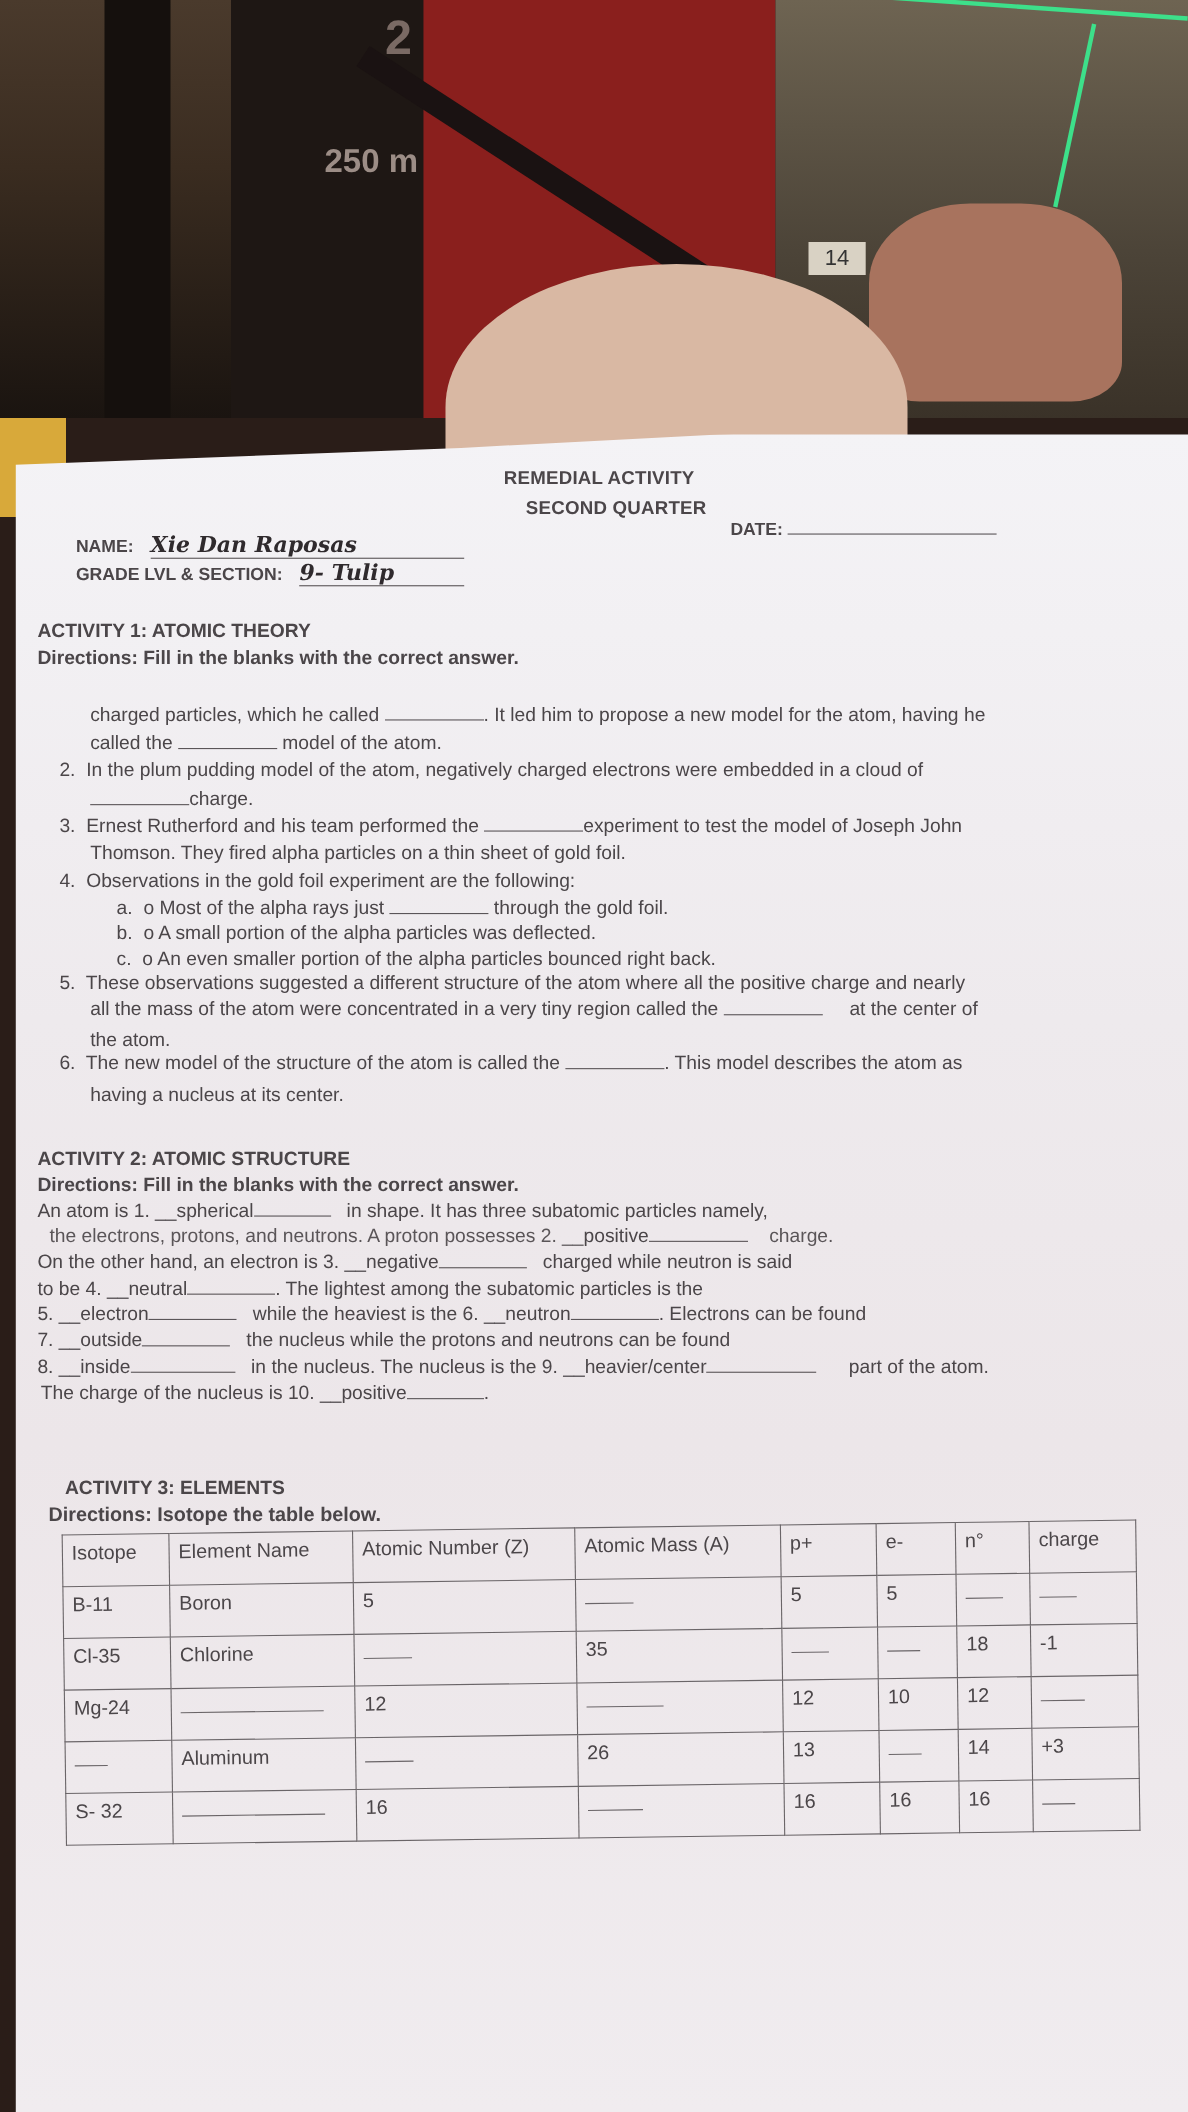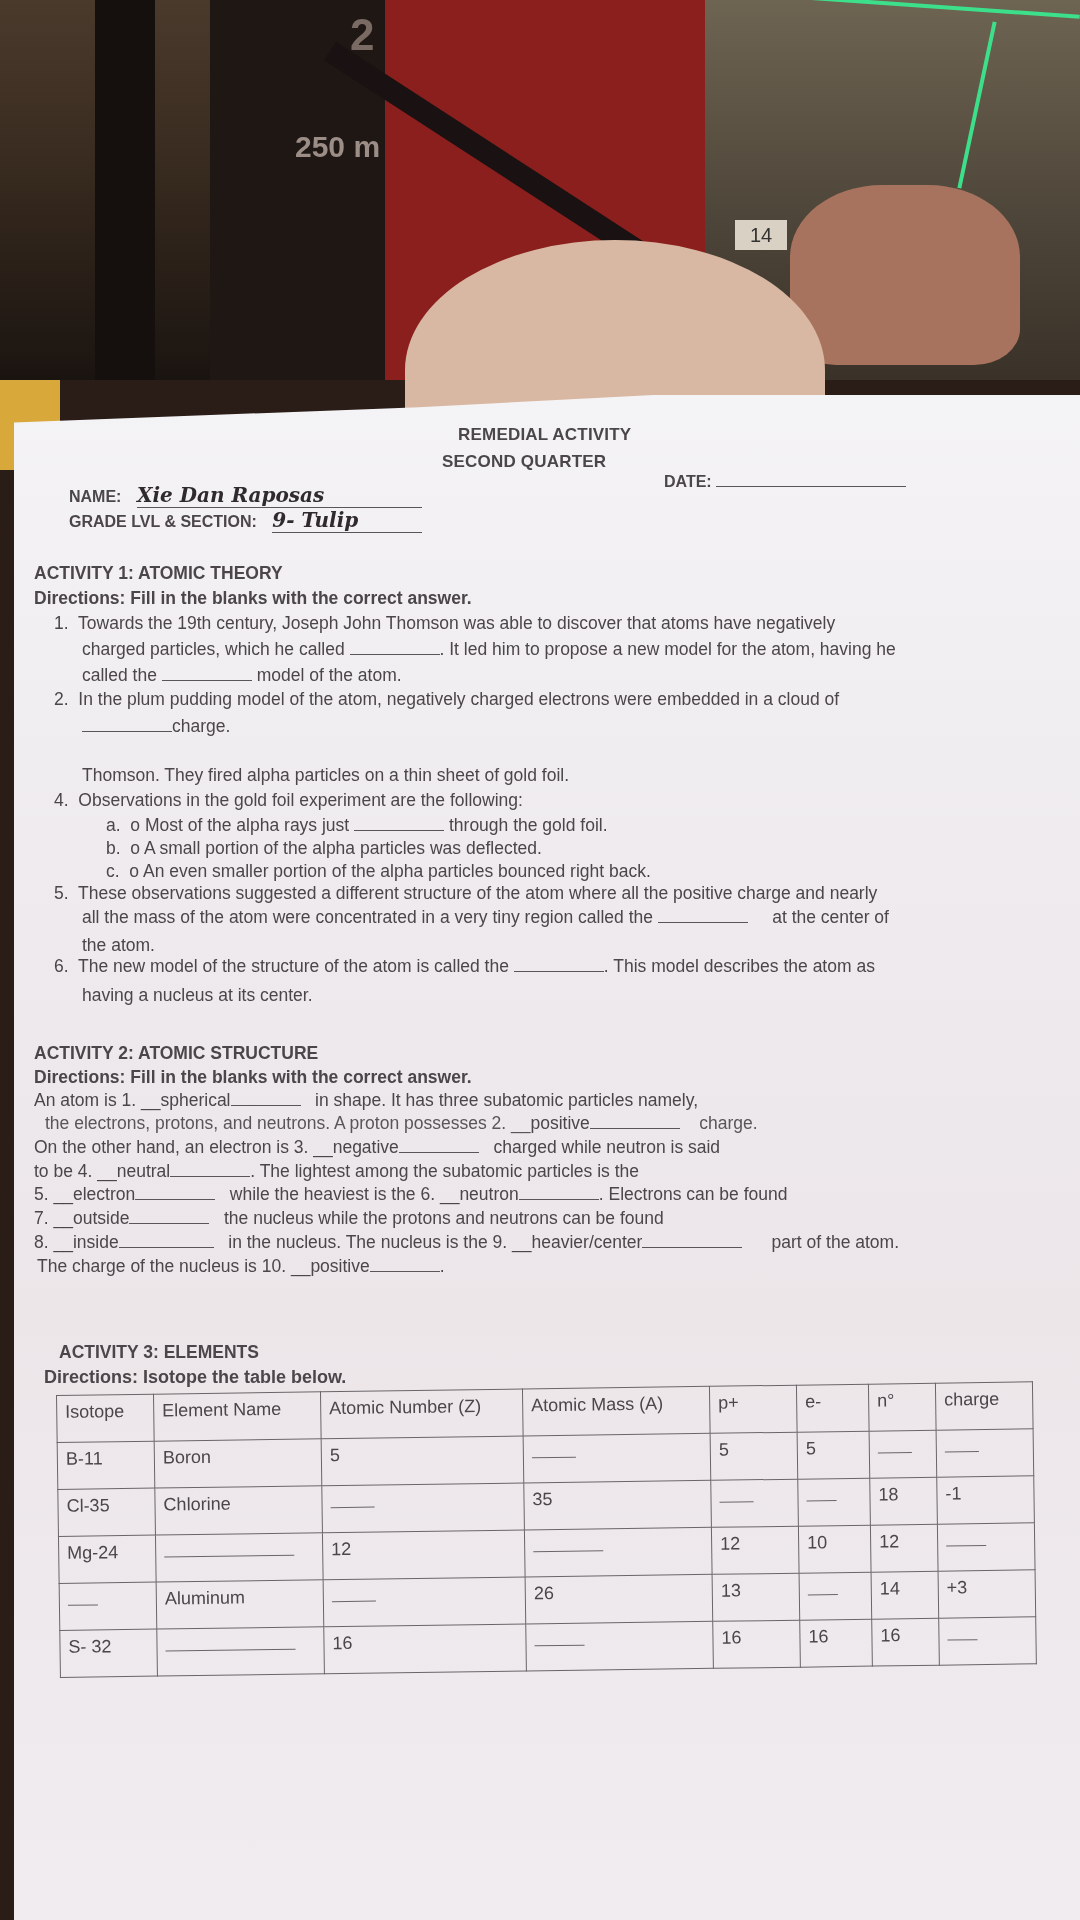--- a/index.html
+++ b/index.html
@@ -71,51 +71,51 @@
   <div class="bg-green2"></div>
   <div class="bg-tag">14</div>
   <div class="bg-foot"></div>
   <div class="bg-knee"></div>
   <div class="bg-yellow"></div>
 </div>
 
 <div class="paper">
 
   <div class="txt center-head" style="left:444px; top:30px;">REMEDIAL ACTIVITY</div>
-  <div class="txt center-head" style="left:428px; top:57px;">SECOND QUARTER</div>
+  <div class="txt center-head" style="left:464px; top:57px;">SECOND QUARTER</div>
   <div class="txt b" style="left:650px; top:78px; font-size:16px;">
     <span>DATE:</span>
     <span class="line" style="width:190px; height:12px;"></span>
   </div>
   <div class="txt b" style="left:55px; top:88px; font-size:16px;">
     <span>NAME:</span>
     <span class="line hand" style="width:285px;">Xie Dan  Raposas</span>
   </div>
   <div class="txt b" style="left:55px; top:113px; font-size:16px;">
     <span>GRADE LVL &amp; SECTION:</span>
     <span class="line hand" style="width:150px;">9- Tulip</span>
   </div>
 
   <div class="txt b" style="left:20px; top:168px;">ACTIVITY 1: ATOMIC THEORY</div>
   <div class="txt b" style="left:20px; top:193px;">Directions:  Fill in the blanks with the correct answer.</div>
 
-  <div class="txt" style="left:40px; top:218px;">
-    <span>1.</span>&nbsp; <span>Towards the 19th century, Joseph John Thomson was able to discover that atoms have negatively</span>
-  </div>
   <div class="txt" style="left:68px; top:244px;">
     <span>charged particles, which he called</span> <span class="blank"></span><span>. It led him to propose a new model for the atom, having he</span>
   </div>
   <div class="txt" style="left:68px; top:270px;">
     <span>called the</span> <span class="blank"></span> <span>model of the atom.</span>
   </div>
   <div class="txt" style="left:40px; top:294px;">
     <span>2.</span>&nbsp; <span>In the plum pudding model of the atom, negatively charged electrons were embedded in a cloud of</span>
   </div>
   <div class="txt" style="left:68px; top:321px;">
     <span class="blank"></span><span>charge.</span>
+  </div>
+  <div class="txt" style="left:40px; top:345px;">
+    <span>3.</span>&nbsp; <span>Ernest Rutherford and his team performed the</span> <span class="blank"></span><span>experiment to test the model of Joseph John</span>
   </div>
   <div class="txt" style="left:68px; top:370px;">
     <span>Thomson. They fired alpha particles on a thin sheet of gold foil.</span>
   </div>
   <div class="txt" style="left:40px; top:395px;">
     <span>4.</span>&nbsp; <span>Observations in the gold foil experiment are the following:</span>
   </div>
   <div class="txt" style="left:92px; top:420px;">
     <span>a.</span>&nbsp; <span>o Most of the alpha rays just</span> <span class="blank"></span> <span>through the gold foil.</span>
   </div>

